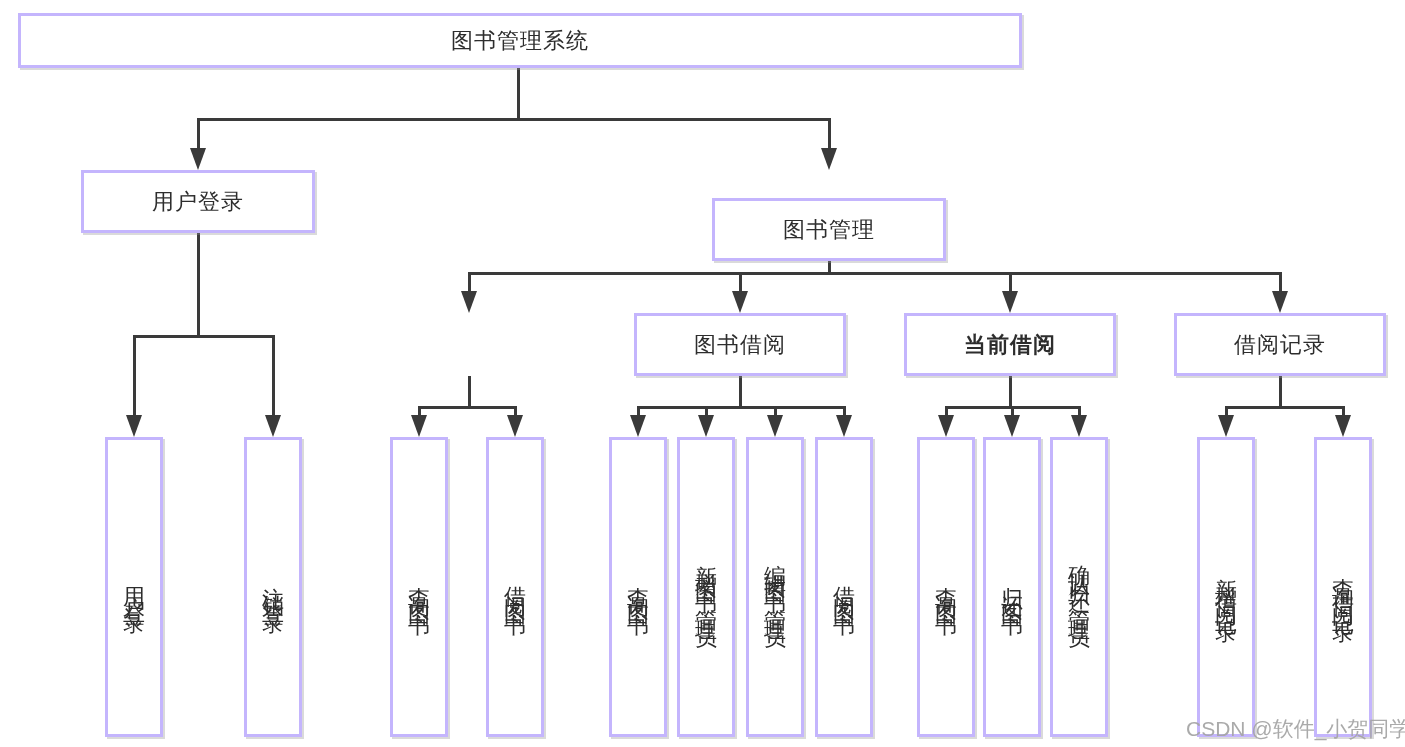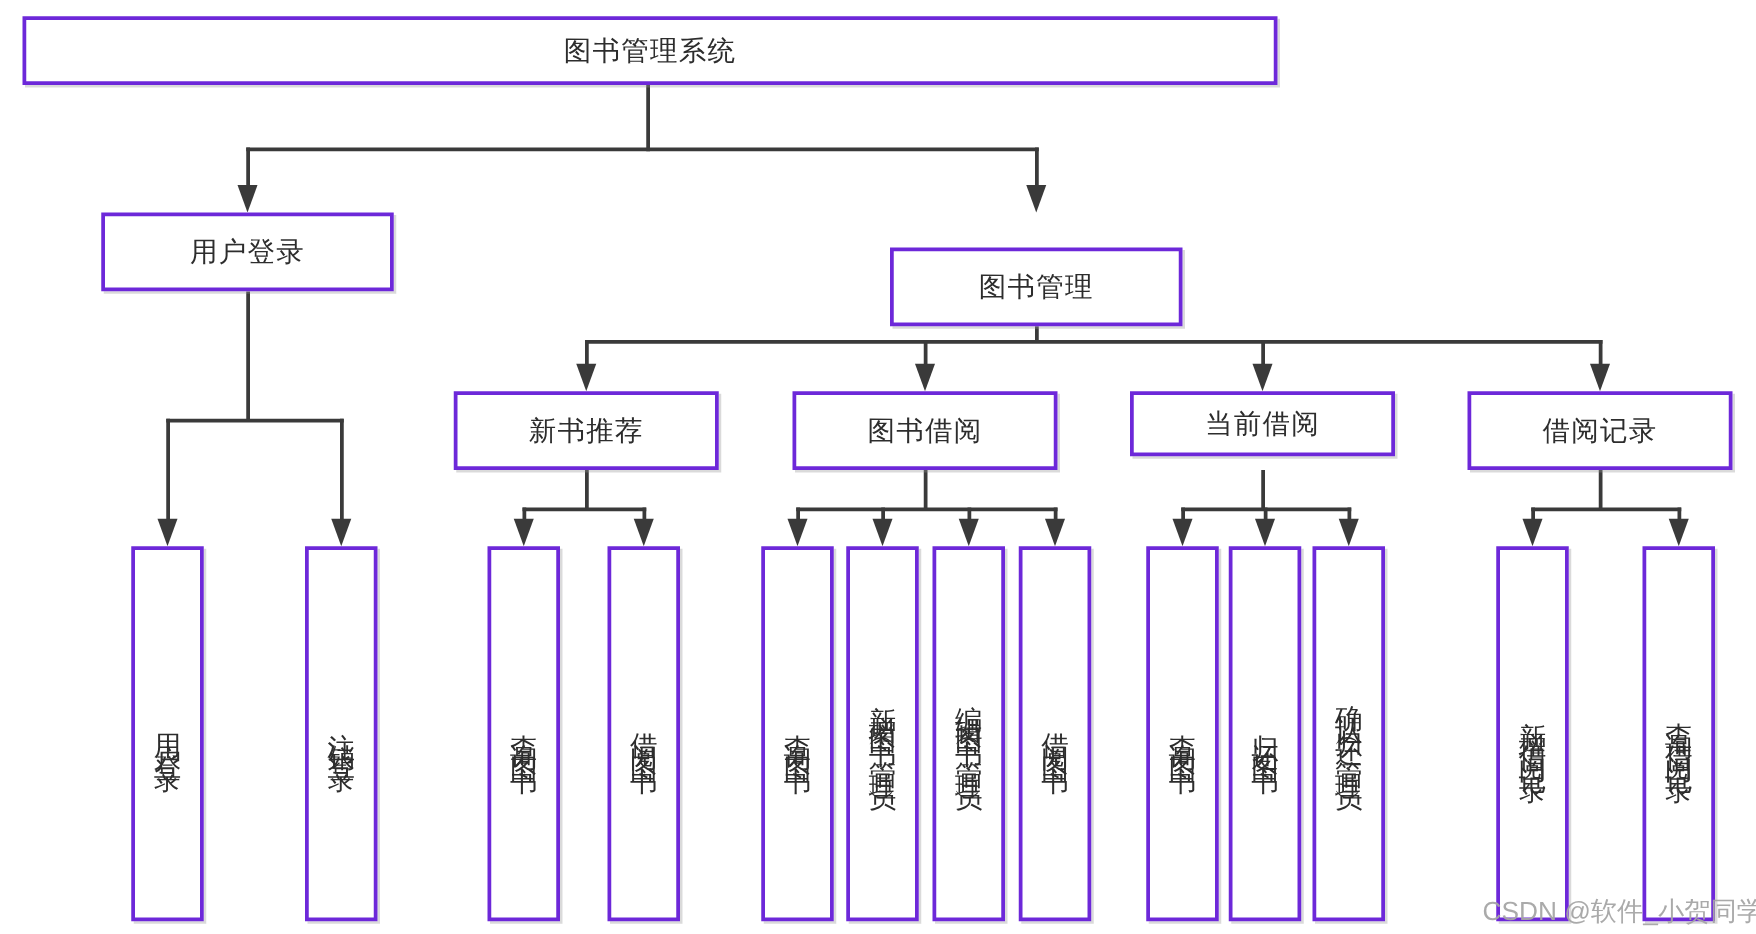--- a/index.html
+++ b/index.html
@@ -1,21 +1,21 @@
 <!DOCTYPE html>
 <html><head>
 <meta charset="utf-8">
 <style>
   html,body{margin:0;padding:0;background:#ffffff;}
   .stage{
     position:relative;width:1405px;height:747px;background:#ffffff;
     font-family:"Liberation Sans",sans-serif;color:#2d2d2d;overflow:hidden;
   }
   .box{
-    position:absolute;background:#ffffff;border:3px solid #6d28d9;
+    position:absolute;background:#ffffff;border:3px solid #c4b5fd;
     box-sizing:border-box;display:flex;align-items:center;justify-content:center;
     box-shadow:2px 2px 0 rgba(150,150,150,0.35);z-index:2;
   }
   .box .lbl{font-size:22px;line-height:1;white-space:nowrap;letter-spacing:1px;}
   .box .vlbl{
     font-size:22px;line-height:1;writing-mode:vertical-rl;text-orientation:mixed;
     letter-spacing:9px;white-space:nowrap;
   }
   .hline{position:absolute;height:3px;background:#3a3a3a;z-index:1;}
   .vline{position:absolute;width:3px;background:#3a3a3a;z-index:1;}
@@ -105,27 +105,24 @@
     <span class="lbl">图书管理</span>
   </div>
 
   <div class="box" style="left:105px;top:437px;width:58px;height:300px;">
     <span class="vlbl">用户登录</span>
   </div>
   <div class="box" style="left:244px;top:437px;width:58px;height:300px;">
     <span class="vlbl">注销登录</span>
   </div>
 
-  <div class="box" style="left:363px;top:313px;width:212px;height:63px;">
-    <span class="lbl">新书推荐</span>
-  </div>
   <div class="box" style="left:634px;top:313px;width:212px;height:63px;">
     <span class="lbl">图书借阅</span>
   </div>
-  <div class="box" style="left:904px;top:313px;width:212px;height:52px;">
+  <div class="box" style="left:904px;top:313px;width:212px;height:63px;font-weight:bold;">
     <span class="lbl">当前借阅</span>
   </div>
   <div class="box" style="left:1174px;top:313px;width:212px;height:63px;">
     <span class="lbl">借阅记录</span>
   </div>
 
   <div class="box" style="left:390px;top:437px;width:58px;height:300px;">
     <span class="vlbl">查询图书</span>
   </div>
   <div class="box" style="left:486px;top:437px;width:58px;height:300px;">

